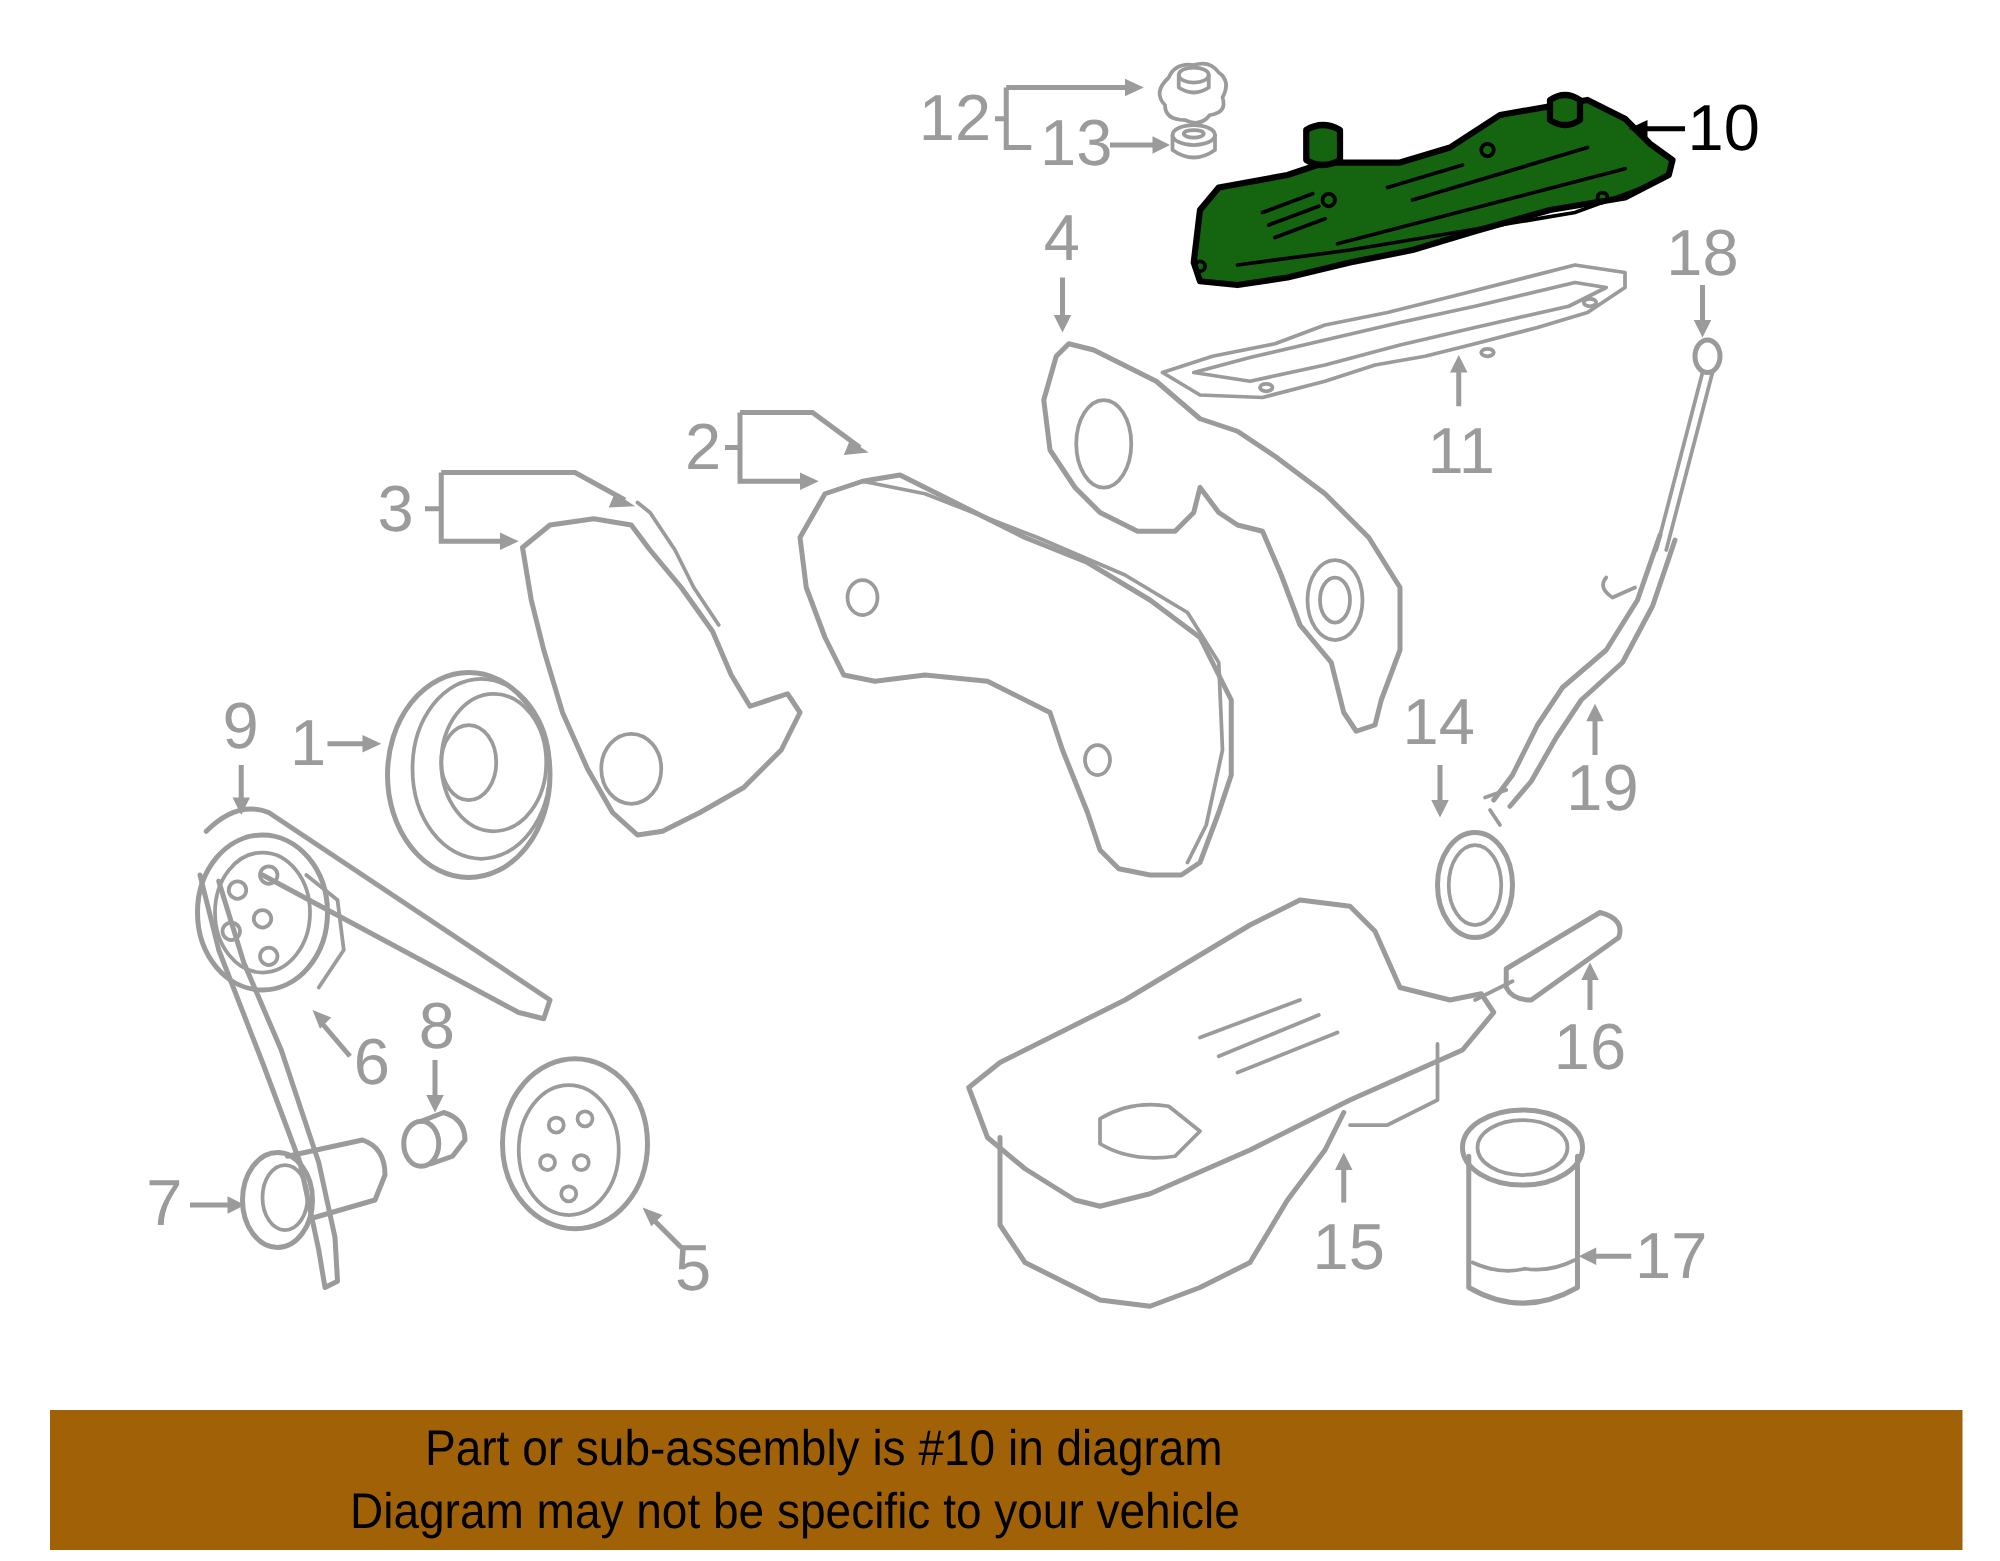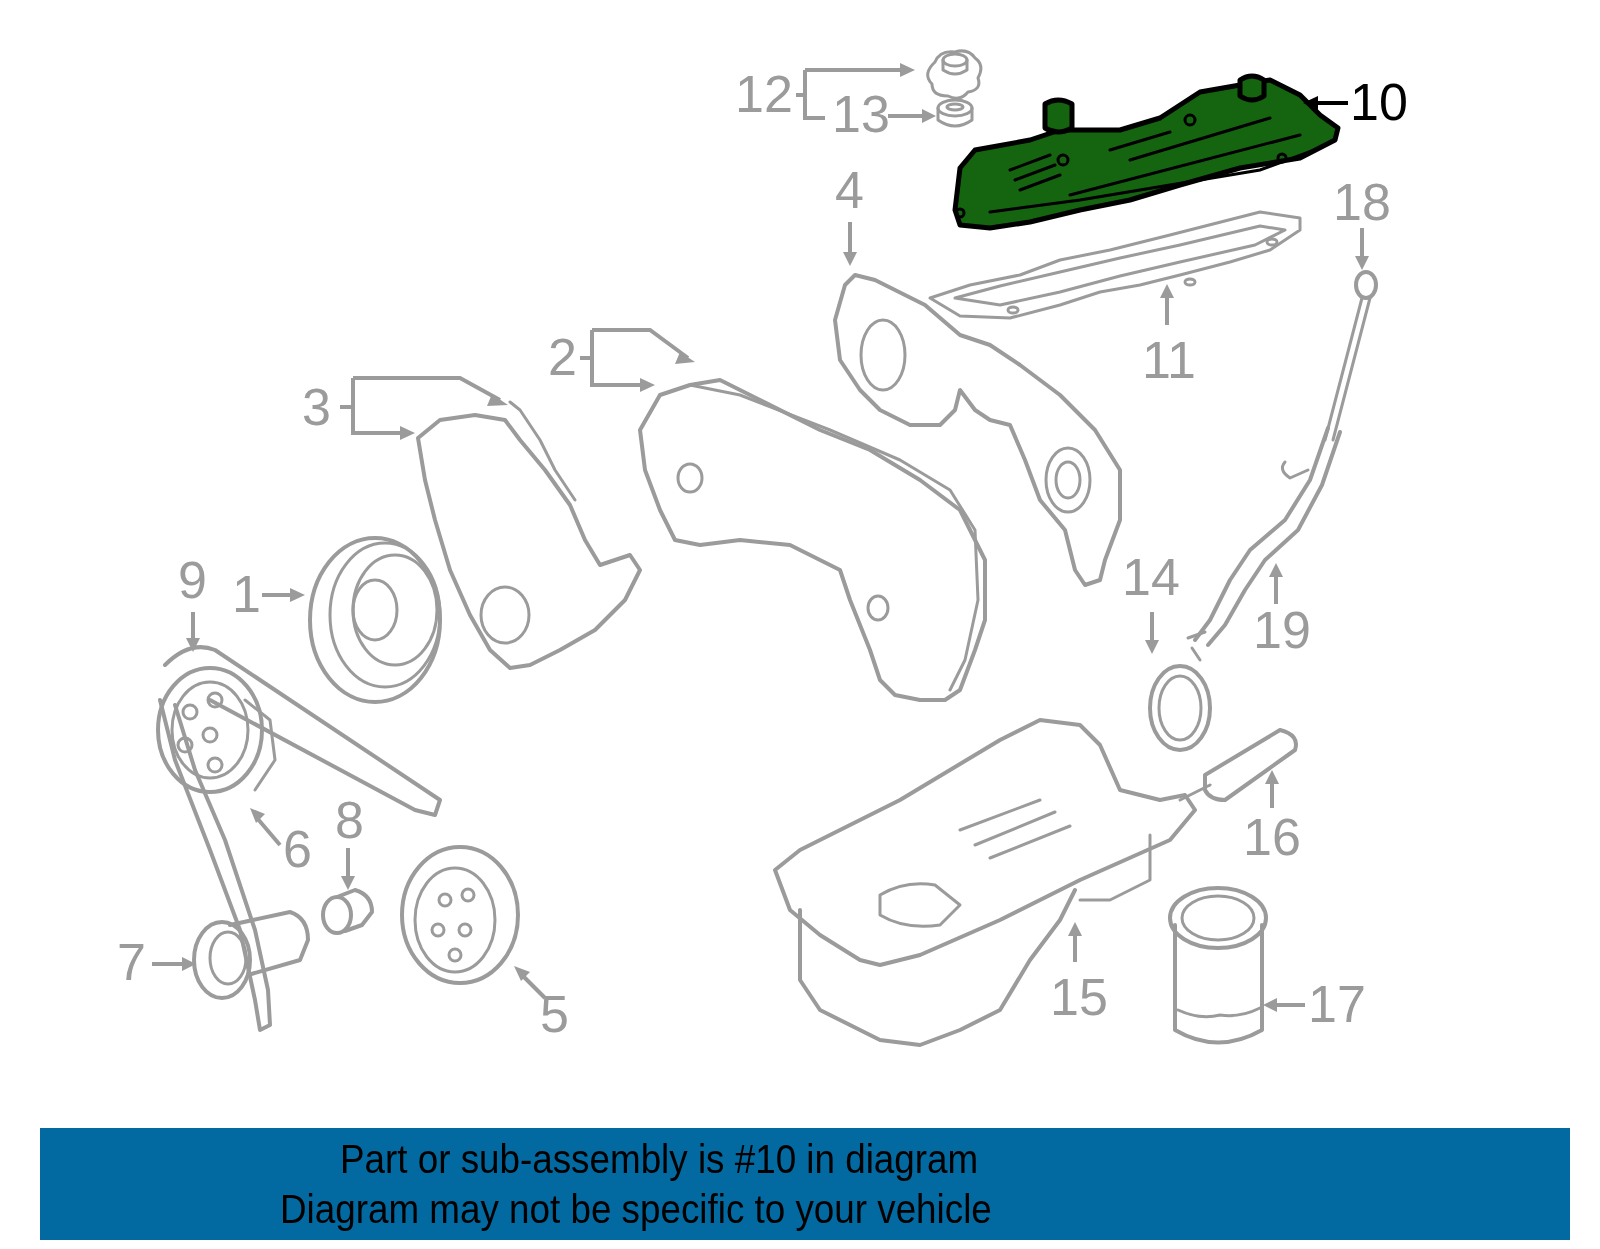--- a/index.html
+++ b/index.html
@@ -8,21 +8,21 @@
   .part { fill: none; stroke: #9b9b9b; stroke-width: 4; stroke-linejoin: round; stroke-linecap: round; }
   .part-thin { fill: none; stroke: #9b9b9b; stroke-width: 3; stroke-linejoin: round; stroke-linecap: round; }
   .leader { fill: none; stroke: #9b9b9b; stroke-width: 4; }
   .arrowhead { fill: #9b9b9b; }
   .callout { font-family: "Liberation Sans", sans-serif; font-size: 52px; fill: #9b9b9b; }
   .callout.active { fill: #000000; }
   .leader.active { stroke: #000000; }
   .arrowhead.active { fill: #000000; }
   .highlight { fill: #156410; stroke: #000000; stroke-width: 5; stroke-linejoin: round; }
   .highlight-detail { fill: none; stroke: #000000; stroke-width: 3; stroke-linecap: round; }
-  #banner { position: absolute; left: 40px; top: 1128px; width: 1530px; height: 112px; background: #0369a1; display: flex; flex-direction: column; align-items: flex-start; justify-content: center; }
+  #banner { position: absolute; left: 40px; top: 1128px; width: 1530px; height: 112px; background: #a16207; display: flex; flex-direction: column; align-items: flex-start; justify-content: center; }
   #banner .line { font-family: "Liberation Sans", sans-serif; font-size: 40px; color: #000000; line-height: 50px; transform: scaleX(0.92); transform-origin: left center; white-space: nowrap; }
   #banner .line1 { margin-left: 300px; }
   #banner .line2 { margin-left: 240px; }
 </style>
 </head>
 <body>
 
 <svg id="diagram" viewBox="0 0 1600 1100" xmlns="http://www.w3.org/2000/svg">
 
   <g>

